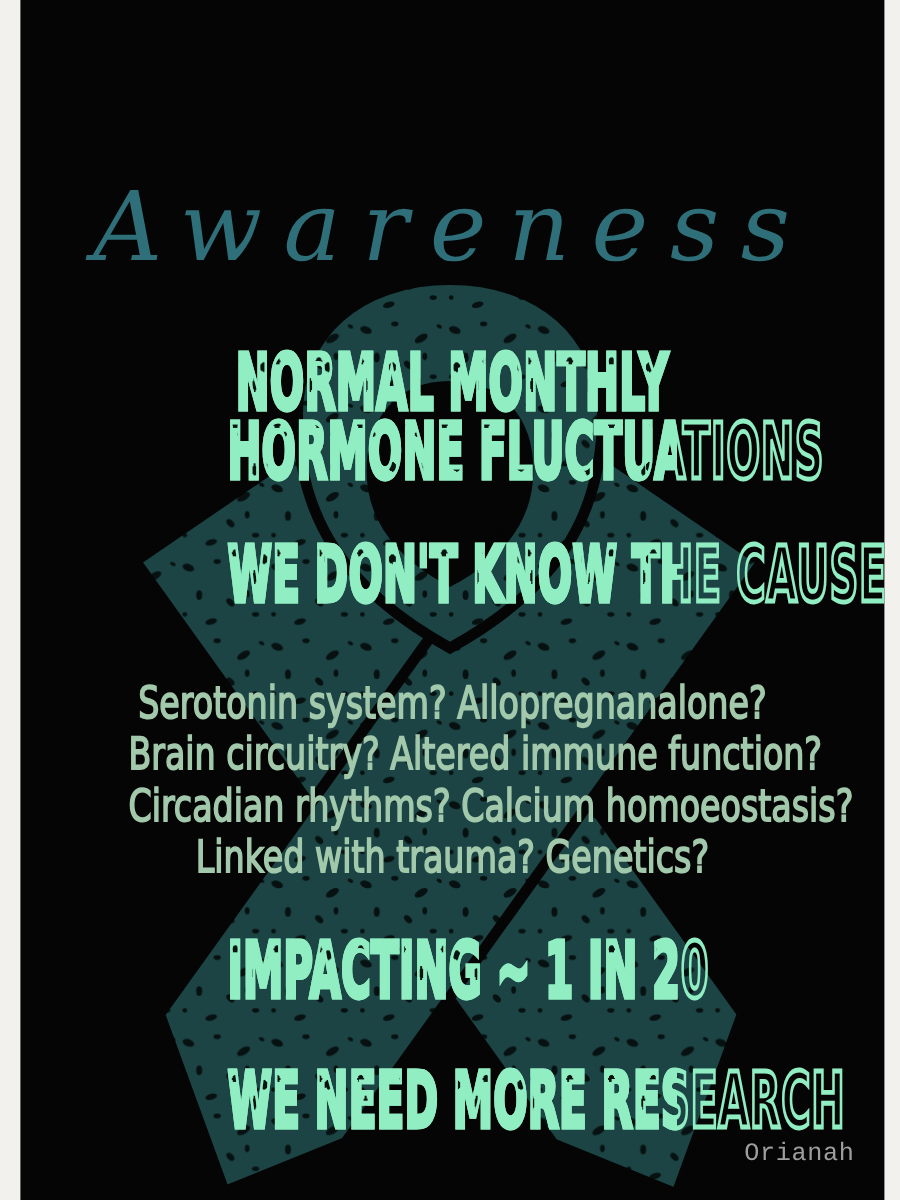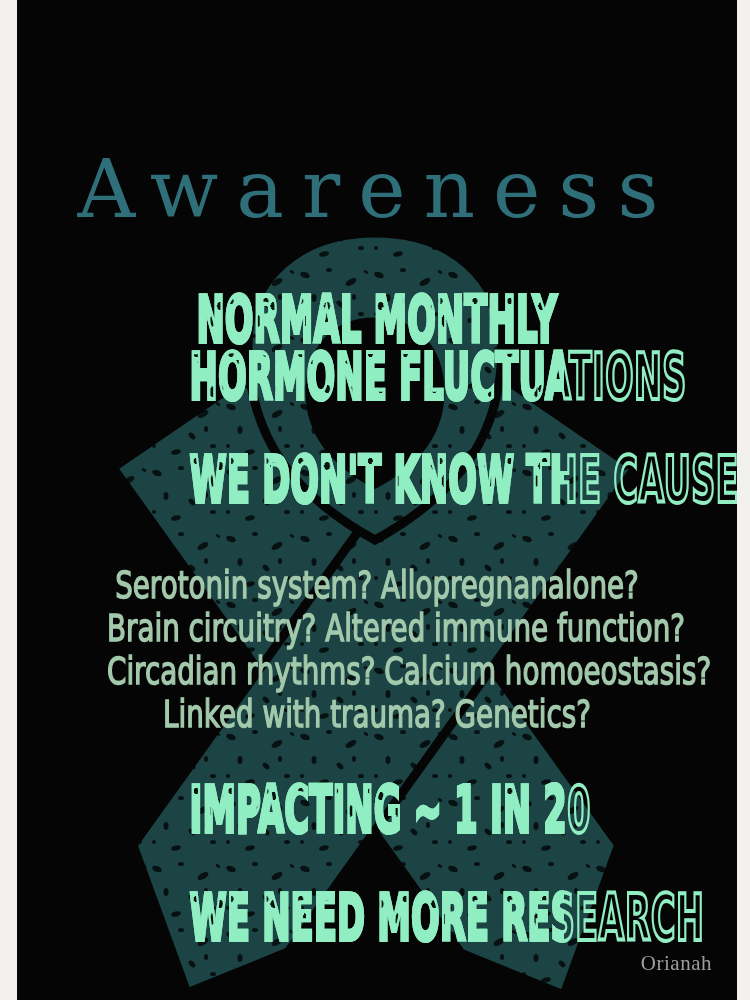--- a/index.html
+++ b/index.html
@@ -38,37 +38,37 @@
   .title{
     top:2px;font-size:192px;line-height:192px;
     transform:none;letter-spacing:10px;
     color:#a9f2cd;-webkit-text-stroke:6px #a9f2cd;
   }
   @supports (-webkit-background-clip: text) {
     .title.speckled{background-color:#a9f2cd;}
   }
   .subtitle{
     top:148px;z-index:3;font-size:80px;line-height:84px;
-    font-family:"DejaVu Serif",serif;font-weight:normal;
+    font-family:"DejaVu Serif",serif;font-style:italic;font-weight:normal;
     color:#2e6f79;-webkit-text-stroke:0;letter-spacing:18px;
     transform:none;
   }
   .h-monthly{top:292px;}
   .h-causes{top:452px;}
   .stat{top:782px;}
   .closing{top:890px;}
   .questions{
     top:564px;font-size:37px;line-height:43px;font-weight:normal;
     color:#a3c9ac;-webkit-text-stroke:1.5px #a3c9ac;
     transform:scaleX(0.75);transform-origin:50% 0;letter-spacing:0;
   }
   .watermark{
     position:absolute;right:25px;top:951px;z-index:4;
     font-size:21px;color:#9e9e9e;letter-spacing:0.5px;
-    font-family:Liberation Serif, serif;
+    font-family:Liberation Mono, monospace;
   }
 </style>
 </head>
 <body>
 
 <div class="frame">
   <div class="panel">
 
     <svg class="ribbon-svg" width="720" height="1000" viewBox="17 0 720 1000" aria-hidden="true">
       <defs>

